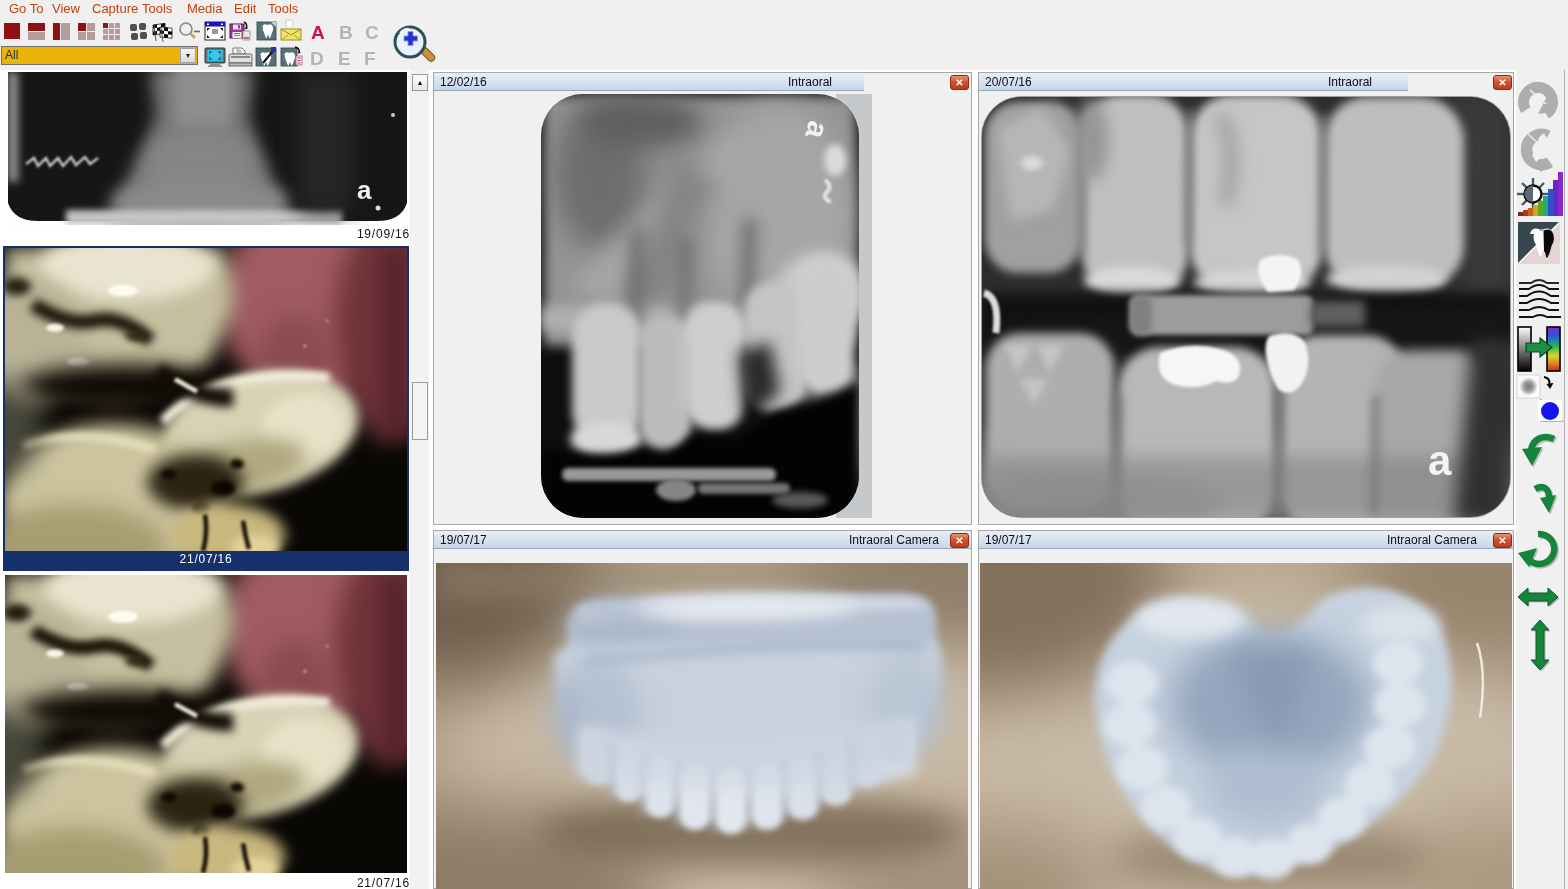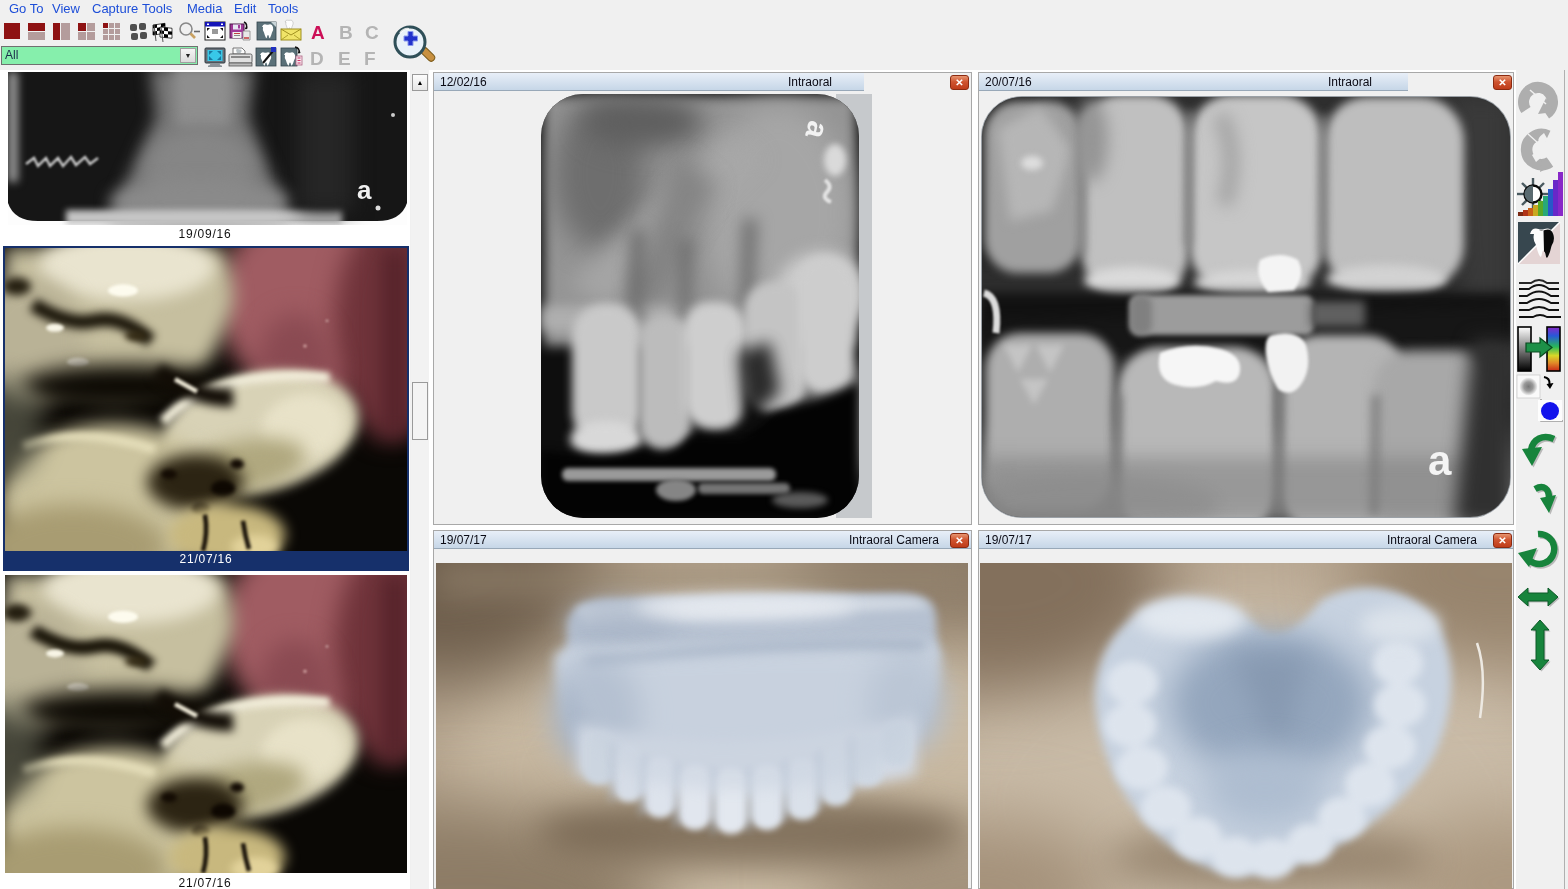--- a/index.html
+++ b/index.html
@@ -1,23 +1,23 @@
 <!DOCTYPE html>
 <html><head>
 <meta charset="utf-8">
 <style>
 *{margin:0;padding:0;box-sizing:border-box}
 html,body{width:1568px;height:889px;overflow:hidden;background:#f0f0f0;font-family:"Liberation Sans",sans-serif;position:relative}
 .abs{position:absolute}
-.menu{position:absolute;top:1px;font-size:13px;color:#1d4ed8}
+.menu{position:absolute;top:1px;font-size:13px;color:#c2410c}
 .hdr{position:absolute;height:18px;background:linear-gradient(#e8eff8,#c6d6e7);border-bottom:1px solid #98a8b8;font-size:12px;color:#0a0a14}
 .hdr .d{position:absolute;left:6px;top:2px}
 .hdr .t{position:absolute;top:2px}
 .xbtn{position:absolute;width:19px;height:15px;background:linear-gradient(#e79570,#cf5430 45%,#bf3c1a);border:1px solid #8c2a10;border-radius:3px;color:#fff;font-size:10px;font-weight:bold;text-align:center;line-height:13px}
-.cap{position:absolute;font-size:12px;letter-spacing:0.8px;color:#111;text-align:center}
+.cap{position:absolute;font-size:12px;letter-spacing:0.8px;color:#111;text-align:right}
 svg{display:block}
 </style>
 </head>
 <body>
 
 <span class="menu" style="left:9px">Go To</span>
 <span class="menu" style="left:52px">View</span>
 <span class="menu" style="left:92px">Capture</span>
 <span class="menu" style="left:142px">Tools</span>
 <span class="menu" style="left:187px">Media</span>
@@ -139,21 +139,21 @@
     <path d="M297.5 35.5l3-0.5-1-3z" fill="#111"></path>
   <rect x="296" y="38" width="6" height="9" fill="#f4e4ec" stroke="#b06080" stroke-width="0.8"></rect>
   <line x1="297.5" y1="40" x2="300.5" y2="40" stroke="#cc3366" stroke-width="1"></line>
     <line x1="297.5" y1="42.5" x2="300.5" y2="42.5" stroke="#cc3366" stroke-width="1"></line>
     <line x1="297.5" y1="45" x2="300.5" y2="45" stroke="#cc3366" stroke-width="1"></line>
   <text x="310" y="47" font-size="19" font-weight="bold" fill="#b4b4b4" font-family="Liberation Sans">D</text>
   <text x="338" y="47" font-size="19" font-weight="bold" fill="#b4b4b4" font-family="Liberation Sans">E</text>
   <text x="364" y="47" font-size="19" font-weight="bold" fill="#b4b4b4" font-family="Liberation Sans">F</text>
 </svg>
 
-<div class="abs" style="left:1px;top:46px;width:197px;height:19px;background:#86efac;border:1px solid #707070">
+<div class="abs" style="left:1px;top:46px;width:197px;height:19px;background:#eab308;border:1px solid #707070">
   <span class="abs" style="left:3px;top:1px;font-size:12px;color:#1a2a4a">All</span>
   <div class="abs" style="right:1px;top:1px;width:16px;height:15px;background:linear-gradient(#f4f4f4,#dcdcdc);border:1px solid #a0a0a0;text-align:center;font-size:7px;line-height:14px;color:#222">▼</div>
 </div>
 
 <div class="abs" style="left:0;top:70px;width:410px;height:819px;background:#fff"></div>
 <svg class="abs" style="left:8px;top:72px" width="399" height="153" viewBox="0 0 399 153">
   <defs>
       <clipPath id="t1">
         <rect x="0" y="0" width="399" height="153"></rect>
       </clipPath>

